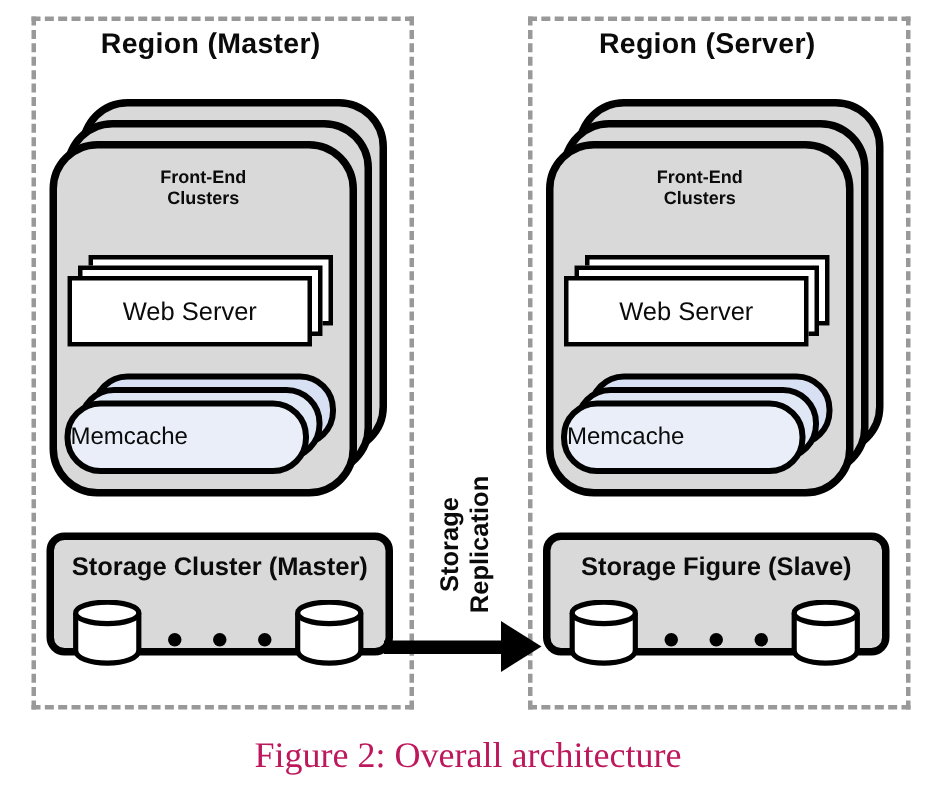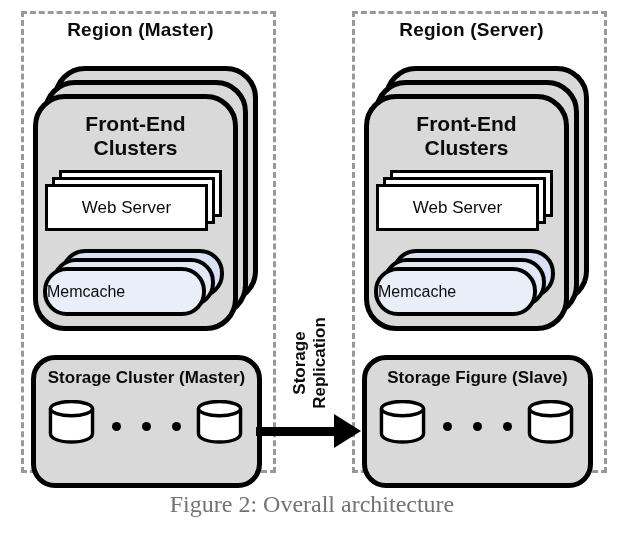--- a/index.html
+++ b/index.html
@@ -16,39 +16,39 @@
                 font-weight:bold;font-size:19px;letter-spacing:0.2px;}
 
   
   .layer{position:absolute;box-sizing:border-box;}
   .fe{width:205px;height:237px;border:5px solid var(--outline,#000);
       border-radius:32px;background:var(--cluster-fill,#d9d9d9);}
   .fe.l3{left:29px;top:52px;}
   .fe.l2{left:19px;top:66px;}
   .fe.l1{left:9px;top:80px;}
   .fe-title{position:absolute;left:9px;top:98px;width:205px;text-align:center;
-            font-weight:bold;font-size:21px;line-height:1.15;white-space:pre-line;}
+            font-weight:bold;font-size:12px;line-height:1.15;white-space:pre-line;}
 
   
   .ws{width:163px;height:47px;border:3px solid var(--outline,#000);background:#ffffff;}
   .ws.l3{left:35px;top:156px;}
   .ws.l2{left:28px;top:163px;}
   .ws.l1{left:21px;top:170px;display:flex;align-items:center;justify-content:center;
          font-size:17px;}
 
   
   .mc{width:163px;height:49px;border:4px solid var(--outline,#000);border-radius:24px;}
   .mc.l3{left:37px;top:235px;background:var(--memcache-fill-back,#d7e1f3);}
   .mc.l2{left:28px;top:244px;background:#e0e8f6;}
   .mc.l1{left:19px;top:253px;background:var(--memcache-fill,#e9eef9);
          display:flex;align-items:center;font-size:16px;}
 
   
-  .storage{position:absolute;left:7px;top:341px;width:231px;height:133px;
-           border:5px solid var(--outline,#000);border-radius:24px;
+  .storage{position:absolute;left:7px;top:341px;width:231px;height:82px;
+           border:5px solid var(--outline,#000);border-radius:12px;
            background:var(--cluster-fill,#d9d9d9);box-sizing:border-box;}
   .storage-title{text-align:center;font-weight:bold;font-size:17px;margin-top:8px;
                  white-space:nowrap;}
   .cylinder{position:absolute;width:51px;height:44px;}
   .cyl-left{left:10px;top:40px;}
   .cyl-right{right:12px;top:40px;}
   .dots{position:absolute;left:0;right:0;top:62px;display:flex;
         justify-content:center;gap:21px;}
   .dot{width:9px;height:9px;border-radius:50%;background:#000;}
 
@@ -57,21 +57,21 @@
   .rep-arrow-head{position:absolute;left:334px;top:414px;width:0;height:0;
                   border-left:27px solid #000;border-top:17px solid transparent;
                   border-bottom:17px solid transparent;}
   .rep-label{position:absolute;left:310px;top:363px;
              transform:translate(-50%,-50%) rotate(-90deg);
              font-weight:bold;font-size:17px;line-height:1.15;text-align:center;
              white-space:pre-line;}
 
   
   .caption{position:absolute;left:0;right:0;top:491px;text-align:center;
-           font-family:"Liberation Serif", serif;font-size:24px;color:#737373;}
+           font-family:"Liberation Serif", serif;font-size:24px;color:#be185d;}
 </style>
 </head>
 <body>
 
 <div id="canvas">
 
   <div class="region master">
     <div class="region-title">Region (Master)</div>
 
     <div class="layer fe l3"></div>

